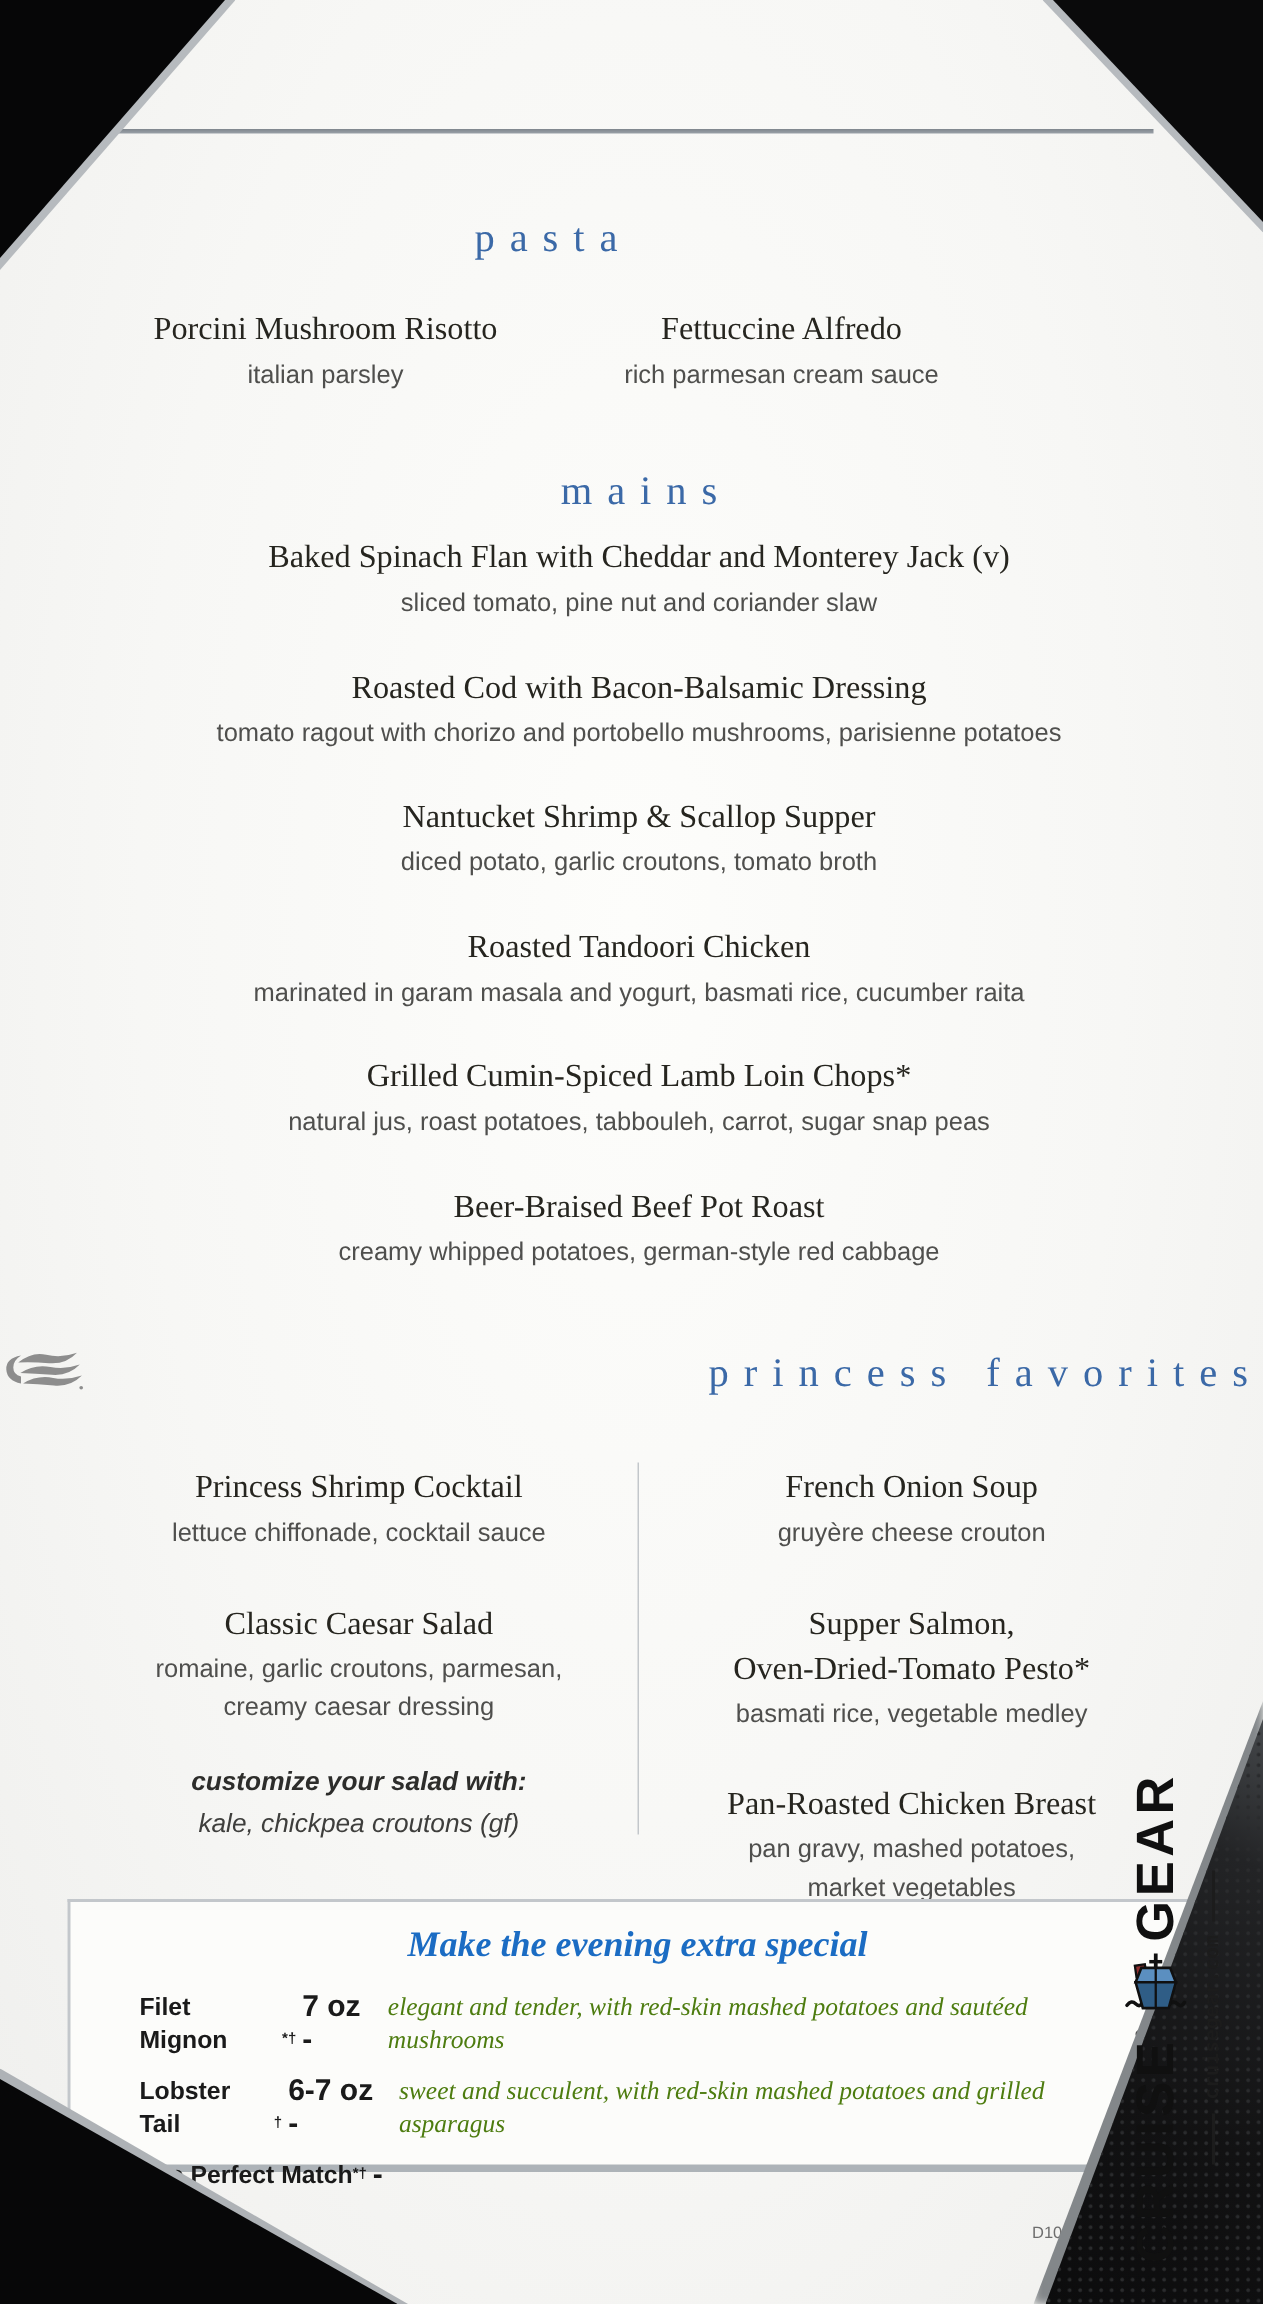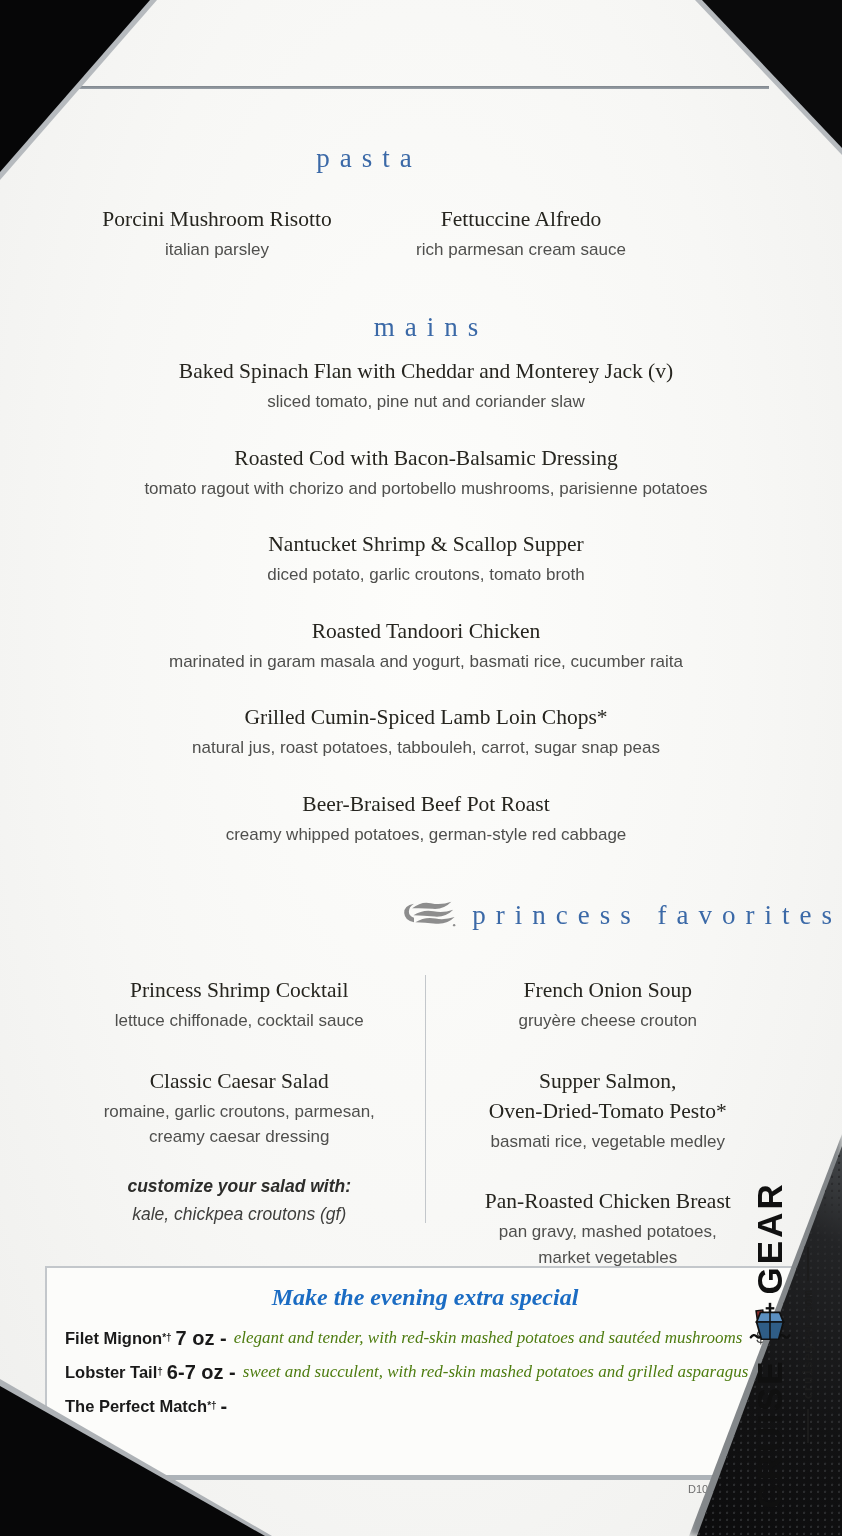--- a/index.html
+++ b/index.html
@@ -20,36 +20,36 @@
              color:#26251f;white-space:pre-line;}
   .item-desc{font-size:17px;line-height:1.5;color:#4f4f4d;margin-top:3px;white-space:pre-line;}
   
   .pasta-sec{position:absolute;top:143px;left:0;width:728px;}
   .pasta-row{display:flex;margin:30px 55px 0 65px;align-items:flex-end;}
   .pasta-row .col{flex:1;}
   .mains-sec{position:absolute;top:312px;left:5px;width:842px;}
   .mains-list{margin-top:13px;}
   .mains-list .item{margin-bottom:28px;}
   .fav-sec{position:absolute;top:897px;left:0;width:842px;}
-  .fav-heading{display:flex;justify-content:flex-end;align-items:center;gap:16px;}
+  .fav-heading{display:flex;justify-content:space-between;align-items:center;gap:16px;}
   .fav-heading .sec-heading{padding-left:0;}
   .fav-grid{display:flex;margin:42px 50px 0 55px;}
   .fav-grid .fcol{flex:1;}
   .fav-grid .item{margin-bottom:32px;}
   .salad-note{margin-top:-6px;text-align:center;}
   .salad-note .n1{font-size:17.5px;font-weight:bold;font-style:italic;color:#2d2d2b;}
   .salad-note .n2{font-size:17.5px;font-style:italic;color:#3e3e3c;margin-top:7px;}
   
-  .specials-box{position:absolute;left:45px;top:1266px;width:760px;height:214px;
+  .specials-box{position:absolute;left:45px;top:1266px;width:760px;height:182px;
                 box-sizing:border-box;background:#fcfcfa;border:2px solid #c3c7cb;
                 border-bottom:5px solid #adb3b8;z-index:5;}
   .sp-heading{text-align:center;margin-top:16px;font-family:"Liberation Serif",serif;
               font-style:italic;font-weight:bold;font-size:24px;color:#1b6cc3;}
   .sp-rows{margin:16px 20px 0 18px;}
-  .sp-row{display:flex;align-items:flex-start;margin-bottom:12px;line-height:22px;}
+  .sp-row{display:flex;align-items:flex-end;margin-bottom:12px;line-height:22px;margin-left:28px;}
   .sp-name{font-weight:bold;font-size:16.5px;color:#1a1a1a;}
   .sp-sup{font-weight:bold;font-size:10px;color:#1a1a1a;vertical-align:super;}
   .sp-size{font-weight:bold;font-size:20px;color:#1a1a1a;margin-left:4px;}
   .sp-desc{font-family:"Liberation Serif",serif;font-style:italic;font-size:17px;
            color:#4d7c0f;margin-left:7px;}
   .sp-price{margin-left:auto;font-size:16px;color:#474747;}
   
   .corner{position:absolute;z-index:20;}
   .edge{position:absolute;z-index:19;}
   .c-tl{left:0;top:0;width:150px;height:172px;clip-path:polygon(0 0,100% 0,0 100%);background:#060607;}

